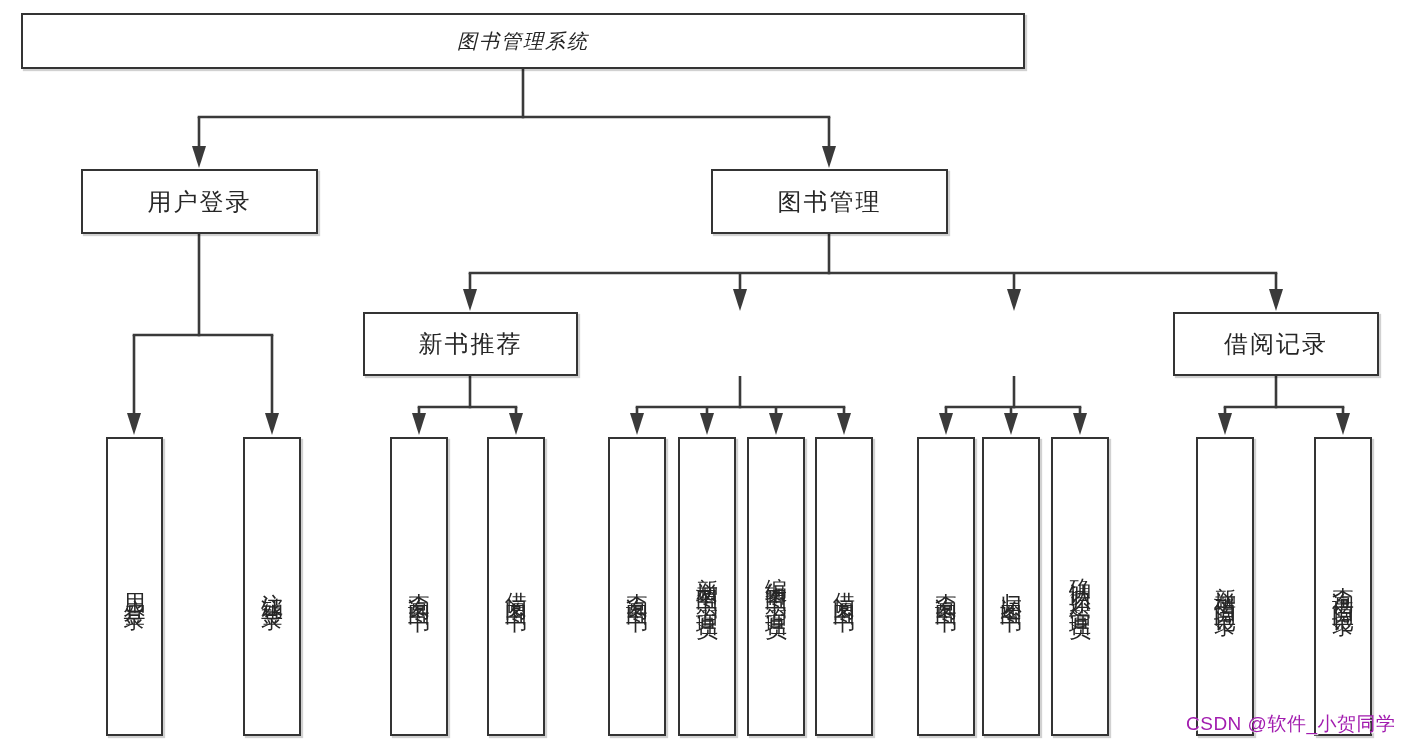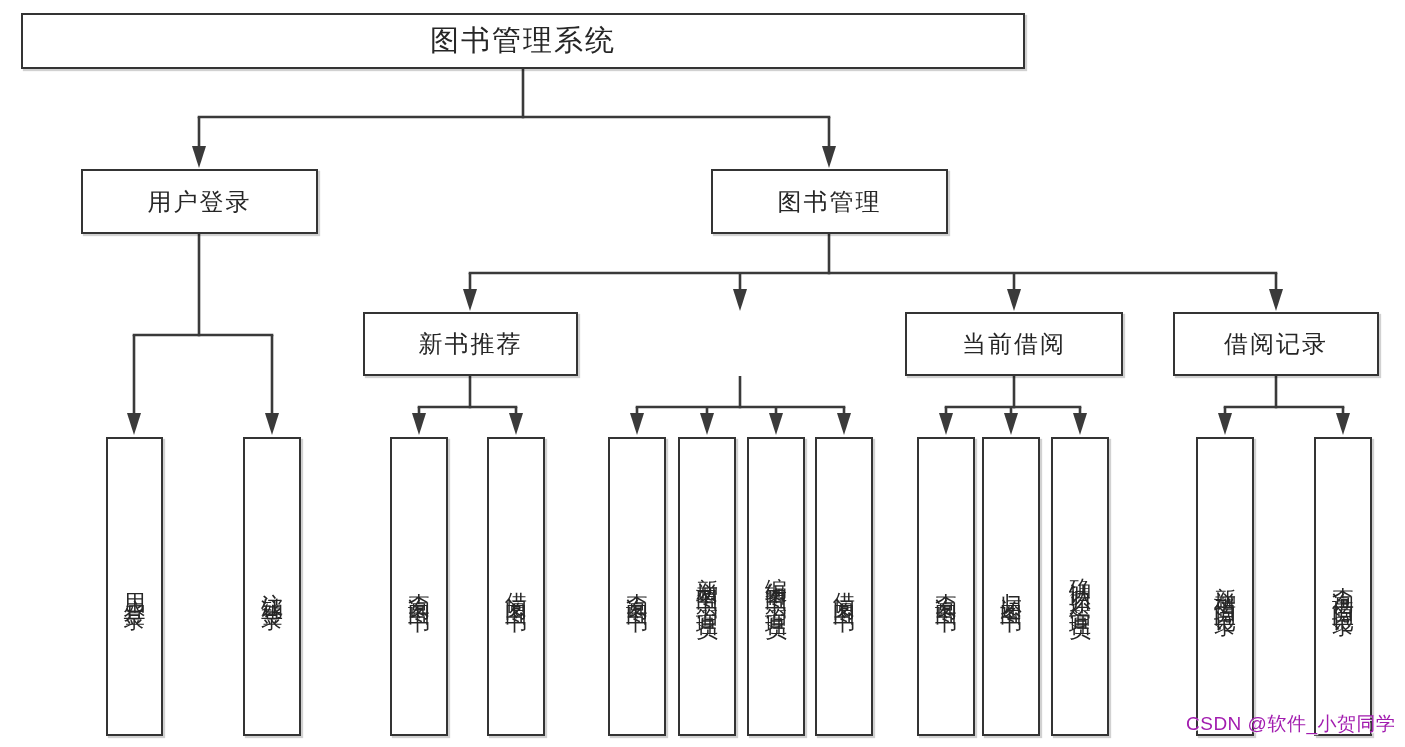--- a/index.html
+++ b/index.html
@@ -27,21 +27,22 @@
     justify-content: center;
     color: #262626;
     z-index: 2;
   }
   .h-box {
     font-size: 24px;
     letter-spacing: 2px;
     white-space: nowrap;
   }
   .root-box {
-    font-size: 29px;
+    font-size: 20px;
+    font-style: italic;
   }
   .v-box {
     writing-mode: vertical-rl;
     text-orientation: mixed;
     font-size: 22px;
     letter-spacing: 6px;
     line-height: 1;
   }
   #watermark {
     position: absolute;
@@ -123,21 +124,20 @@
     <line class="stroke" x1="1343" y1="407" x2="1343" y2="415"></line>
     <polygon class="arrowhead" points="1336,413 1350,413 1343,435"></polygon>
   </svg>
 
   <div class="box h-box root-box" style="left:21px; top:13px; width:1004px; height:56px;">图书管理系统</div>
 
   <div class="box h-box" style="left:81px; top:169px; width:237px; height:65px;">用户登录</div>
   <div class="box h-box" style="left:711px; top:169px; width:237px; height:65px;">图书管理</div>
 
   <div class="box h-box" style="left:363px; top:312px; width:215px; height:64px;">新书推荐</div>
-  <div class="box h-box" style="left:905px; top:312px; width:218px; height:64px;">当前借阅</div>
   <div class="box h-box" style="left:1173px; top:312px; width:206px; height:64px;">借阅记录</div>
 
   <div class="box v-box" style="left:106px; top:437px; width:57px; height:299px;">用户登录</div>
   <div class="box v-box" style="left:243px; top:437px; width:58px; height:299px;">注销登录</div>
 
   <div class="box v-box" style="left:390px; top:437px; width:58px; height:299px;">查询图书</div>
   <div class="box v-box" style="left:487px; top:437px; width:58px; height:299px;">借阅图书</div>
 
   <div class="box v-box" style="left:608px; top:437px; width:58px; height:299px;">查询图书</div>
   <div class="box v-box" style="left:678px; top:437px; width:58px; height:299px;">新增图书（管理员）</div>

